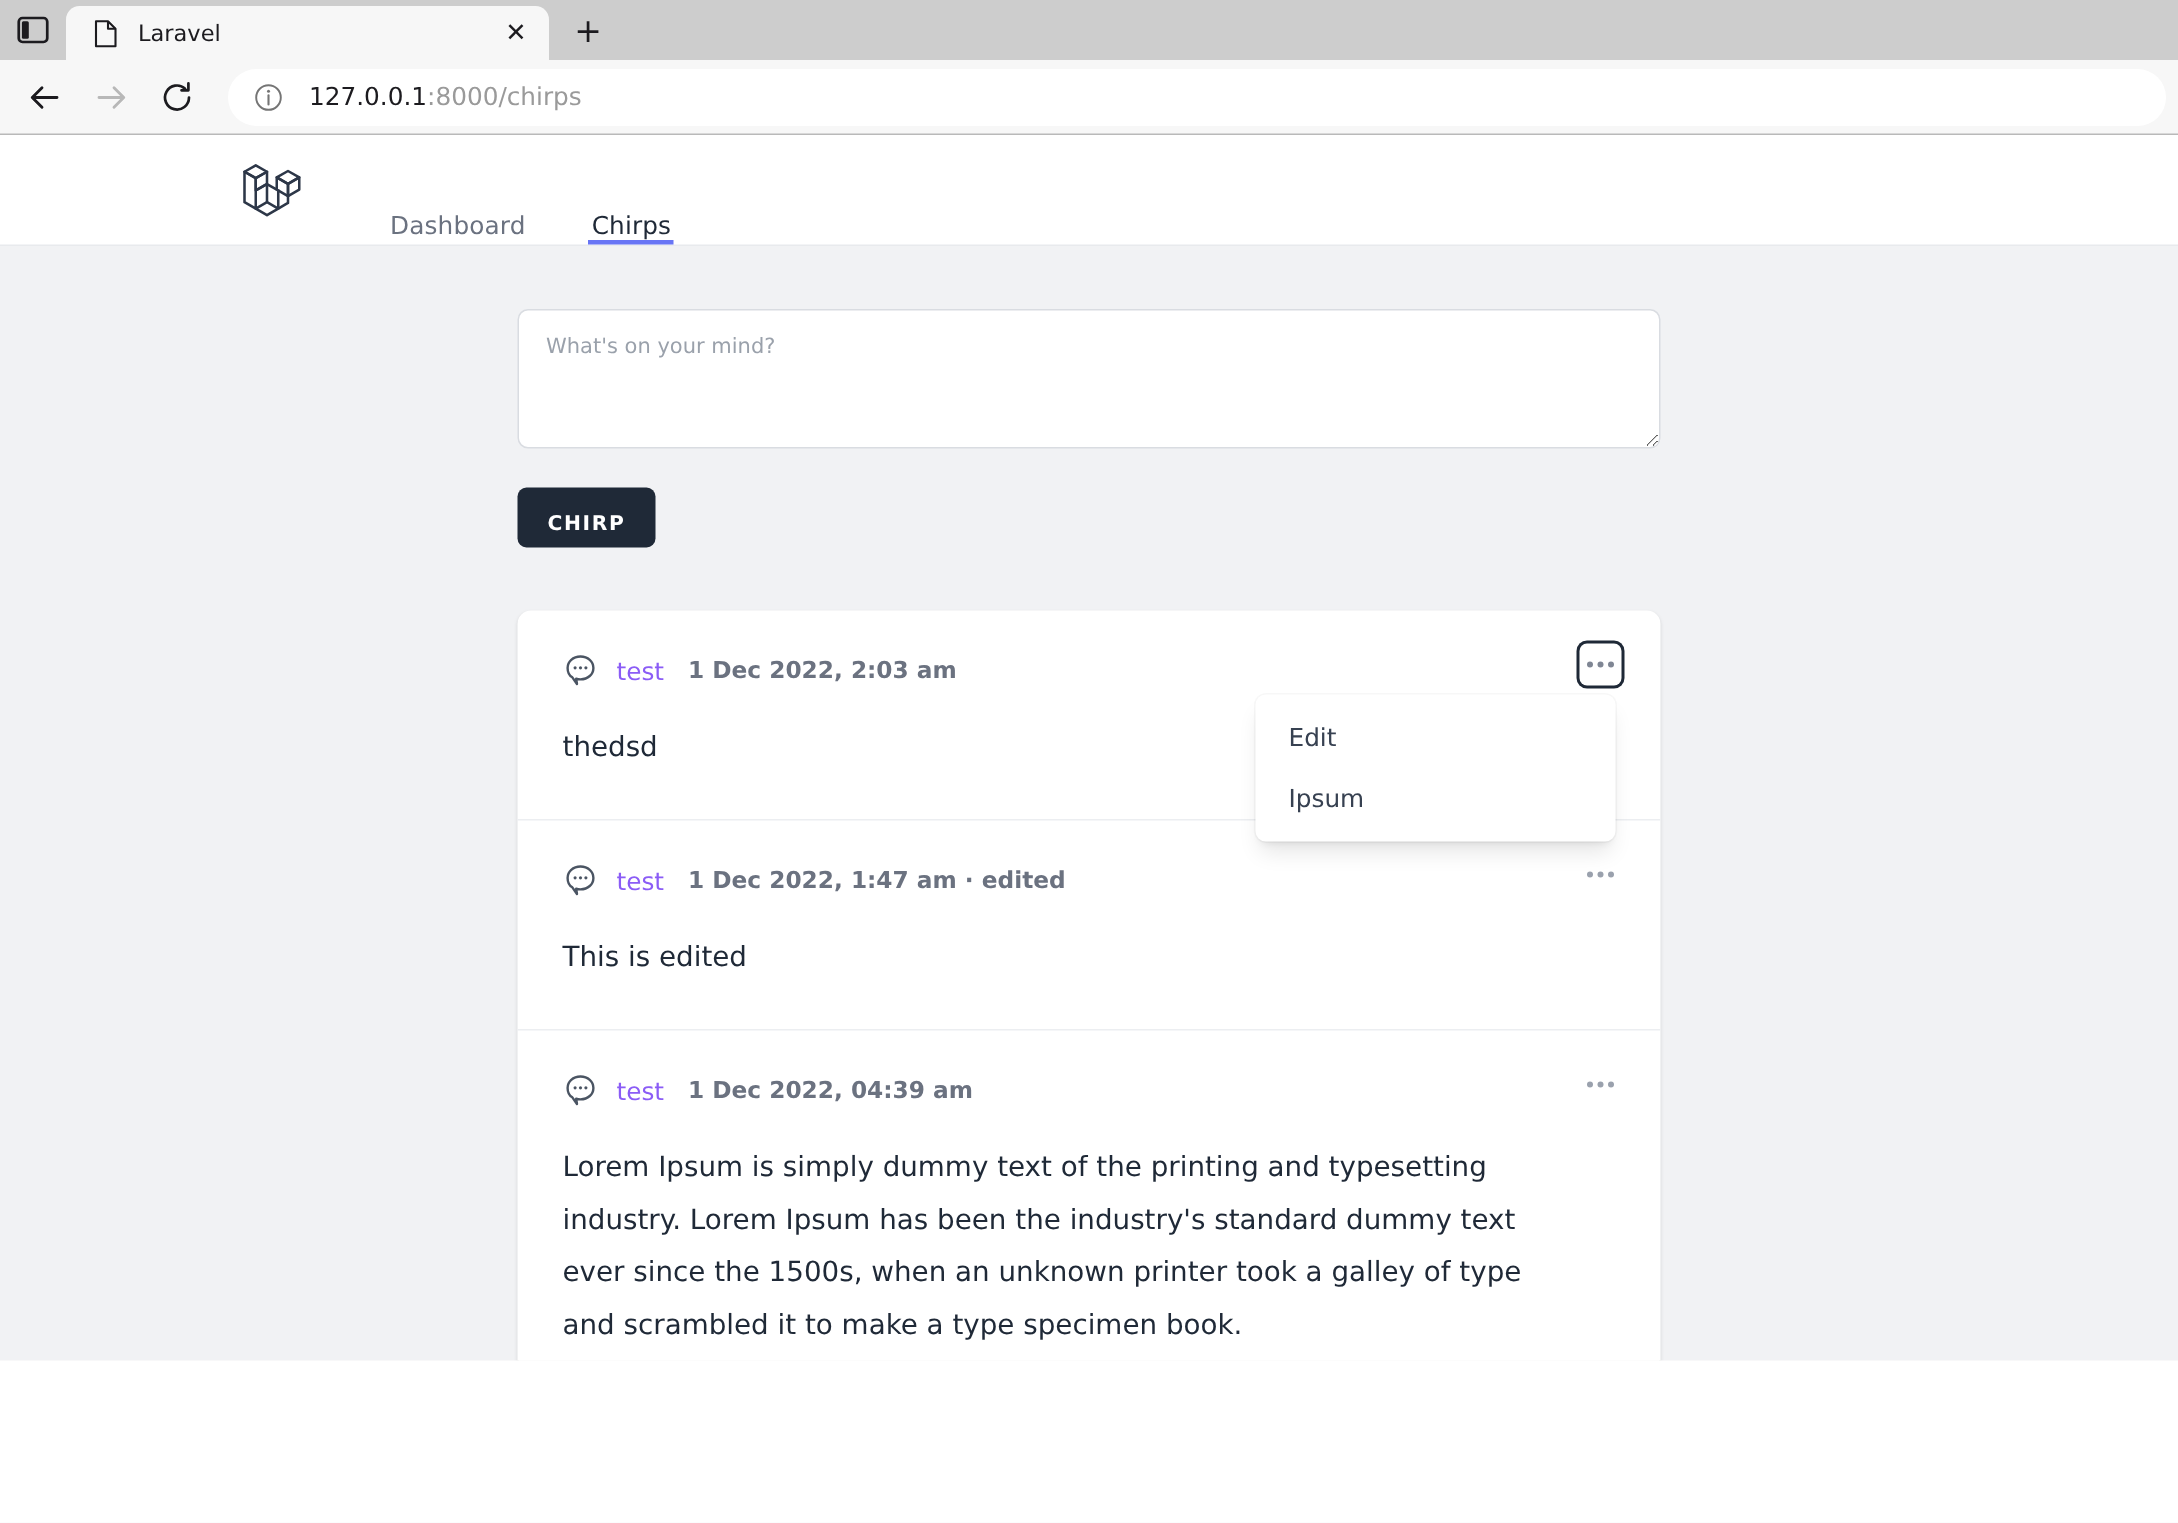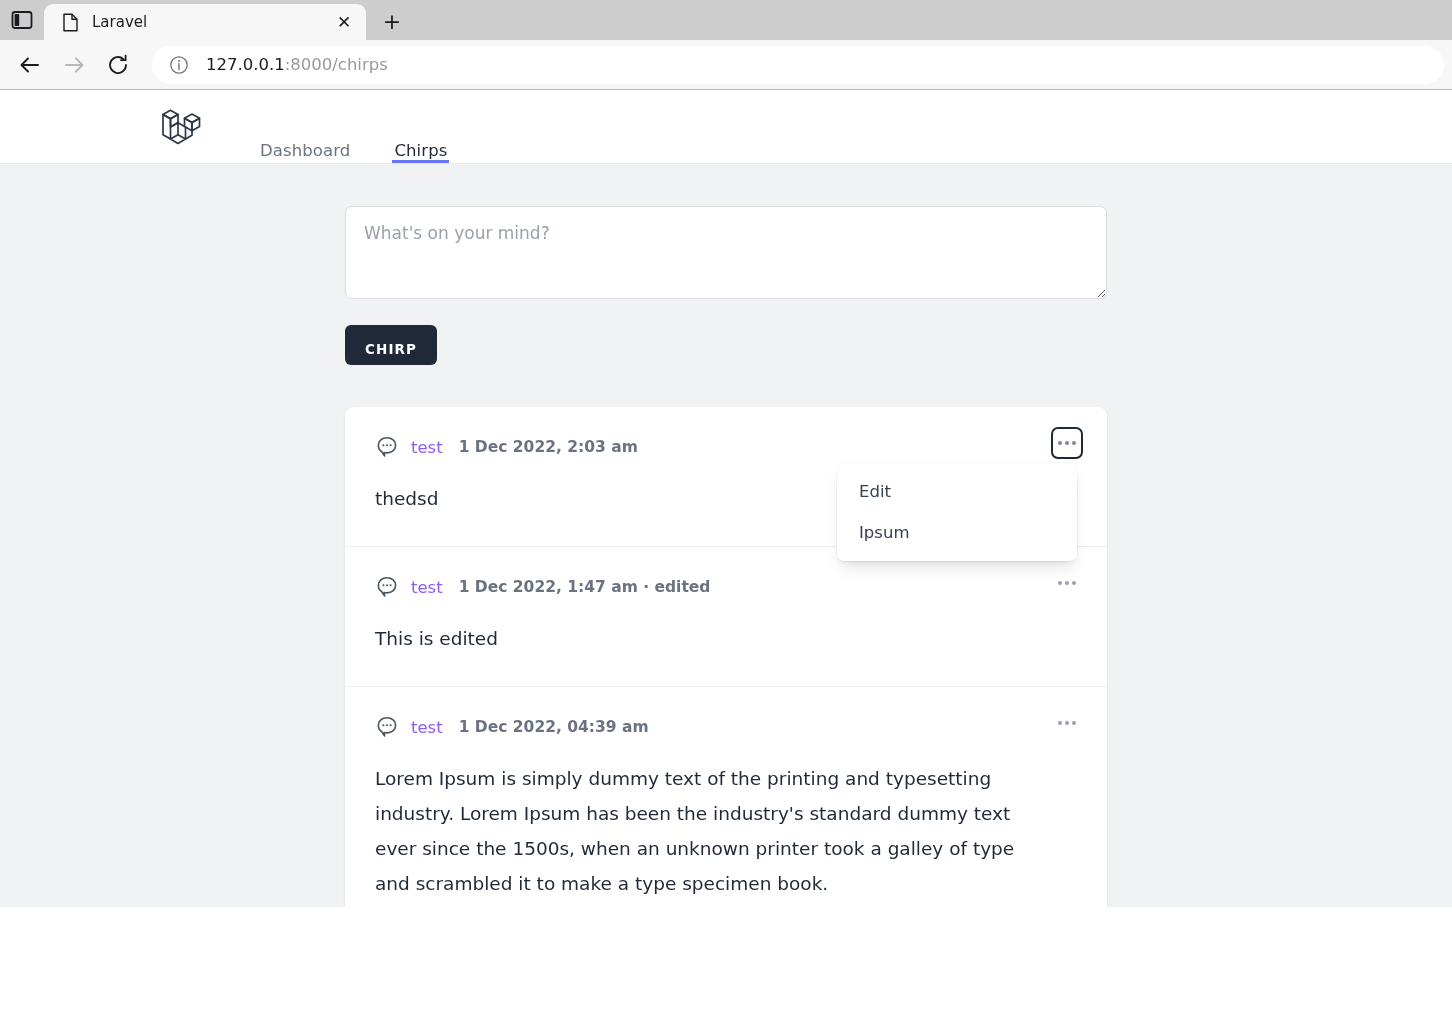--- a/index.html
+++ b/index.html
@@ -135,21 +135,21 @@
 
   .composer textarea {
     display: block;
     width: 100%;
     height: 93px;
     border: 1px solid #d9dce1;
     border-radius: 7px;
     background: #fff;
     padding: 16px 18px;
     font-family: "DejaVu Sans", "Liberation Sans", sans-serif;
-    font-size: 17px;
+    font-size: 14px;
     color: #111827;
     resize: vertical;
     outline: none;
   }
   .composer textarea::placeholder { color: #9aa1ab; }
 
   .chirp-btn {
     margin-top: 26px;
     background: #1f2937;
     color: #ffffff;

